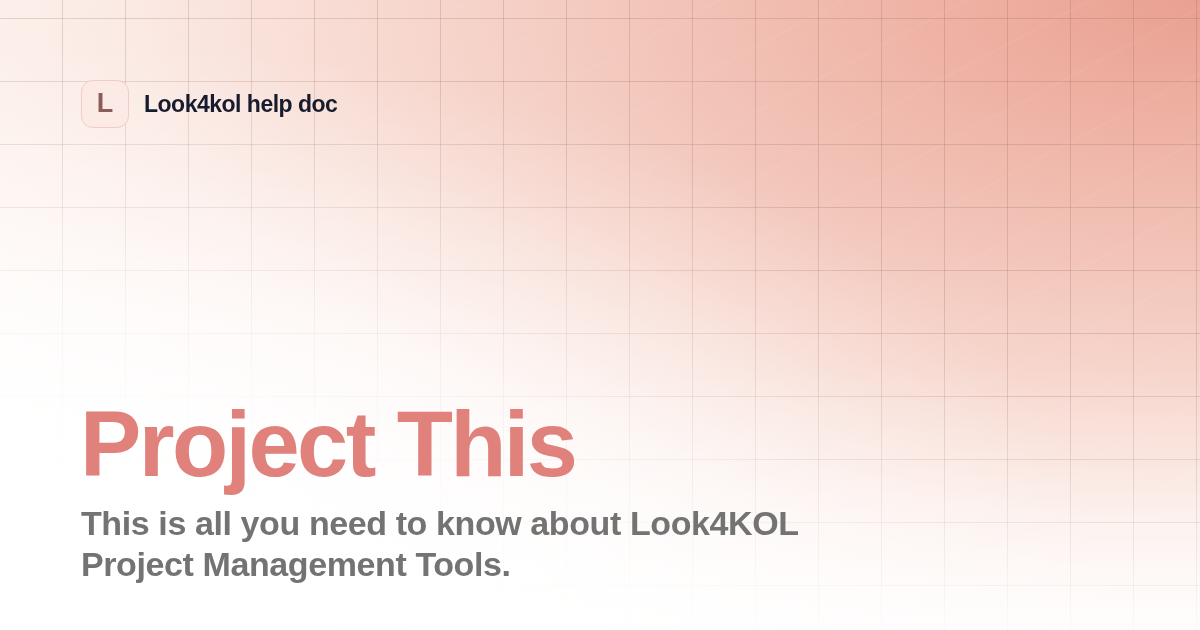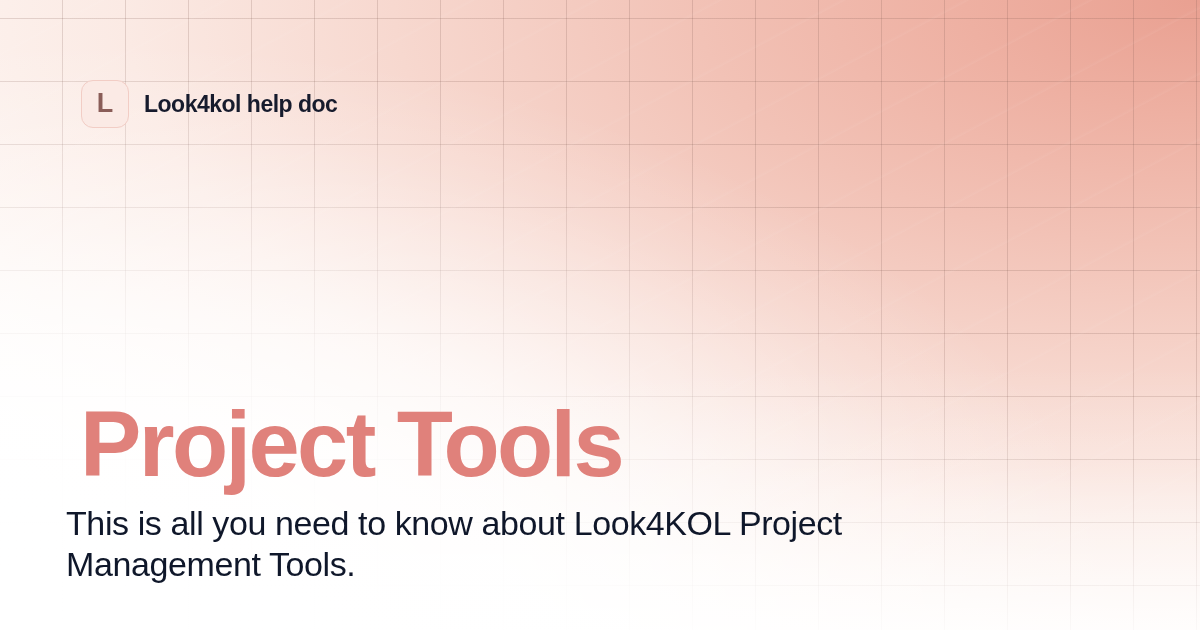--- a/index.html
+++ b/index.html
@@ -147,28 +147,28 @@
     font-weight: bold;
     line-height: 1;
     letter-spacing: -2.6px;
     color: #e0817b;
     white-space: nowrap;
   }
 
   
   .hero-desc {
     position: absolute;
-    left: 66px;
+    left: 81px;
     top: 469px;
     width: 800px;
     font-size: 34px;
-    font-weight: normal;
+    font-weight: bold;
     line-height: 41px;
     letter-spacing: -0.4px;
-    color: #0f172a;
+    color: #737373;
   }
 </style>
 </head>
 <body>
 
 <div id="og-canvas">
 
   <div class="bg-gradient"></div>
   <div class="bg-grid"></div>
   <div class="bg-sheen"></div>
@@ -177,18 +177,18 @@
 
   <div class="content">
 
     <div class="brand">
       <div class="brand-badge">
         <span class="brand-badge-letter">L</span>
       </div>
       <div class="brand-title">Look4kol help doc</div>
     </div>
 
-    <h1 class="hero-title">Project Tools</h1>
+    <h1 class="hero-title">Project This</h1>
 
     <p class="hero-desc">This is all you need to know about Look4KOL Project Management Tools.</p>
 
   </div>
 </div>
 
 </body></html>

